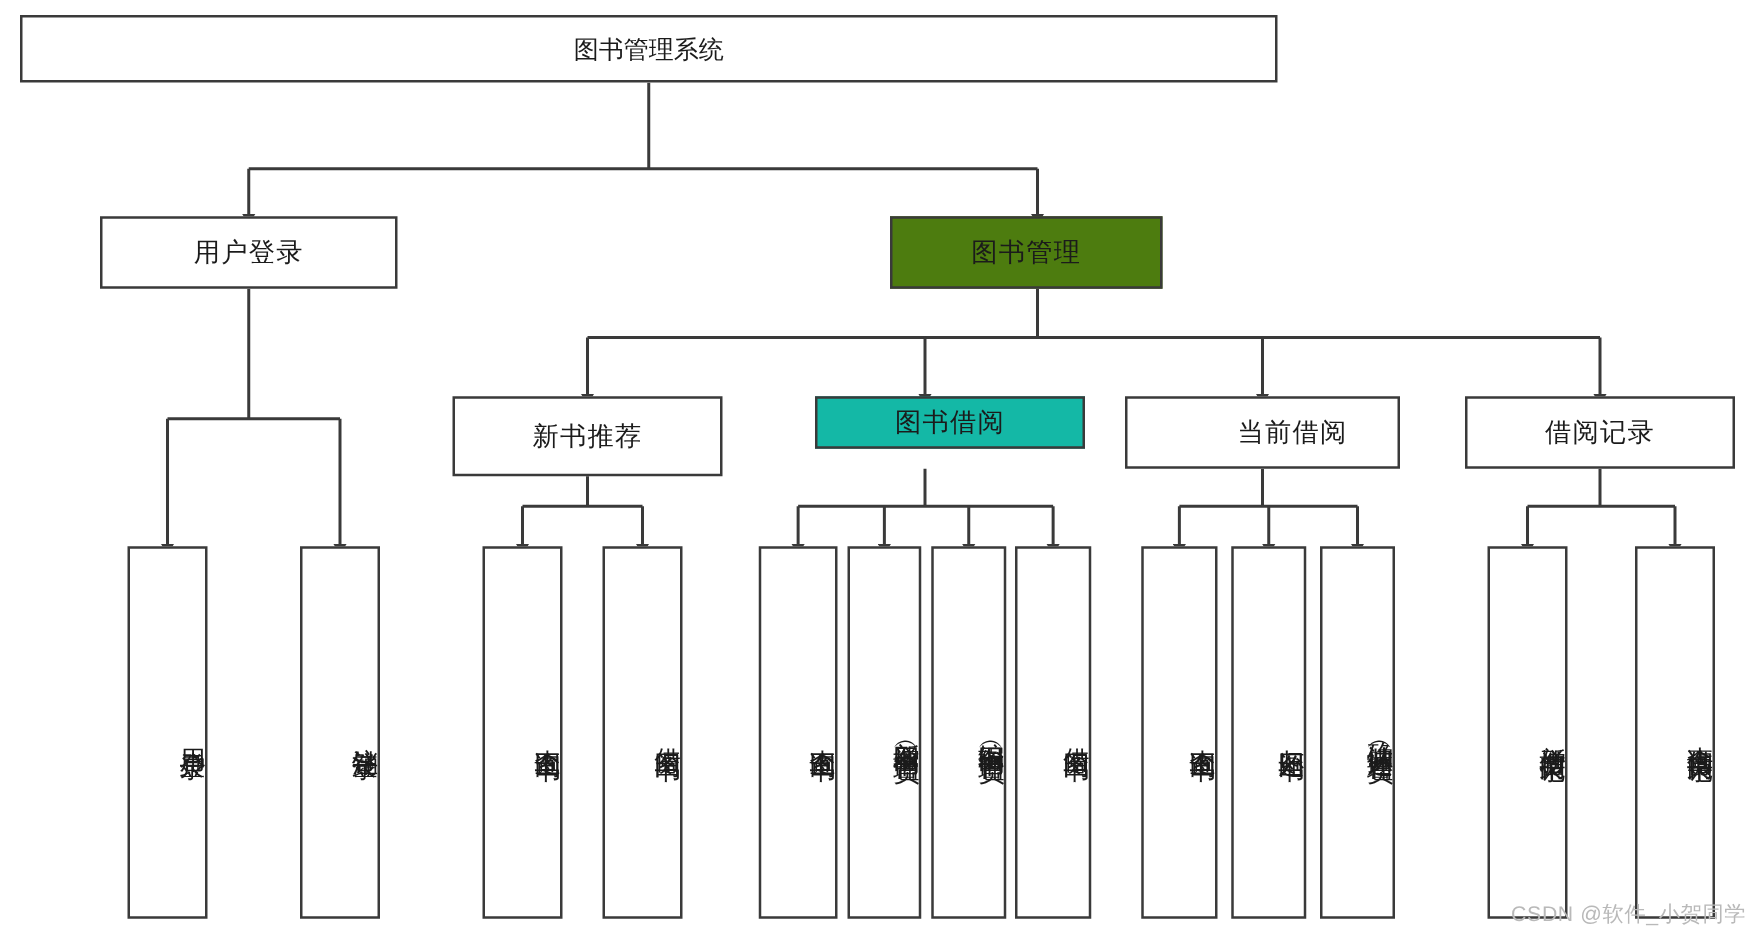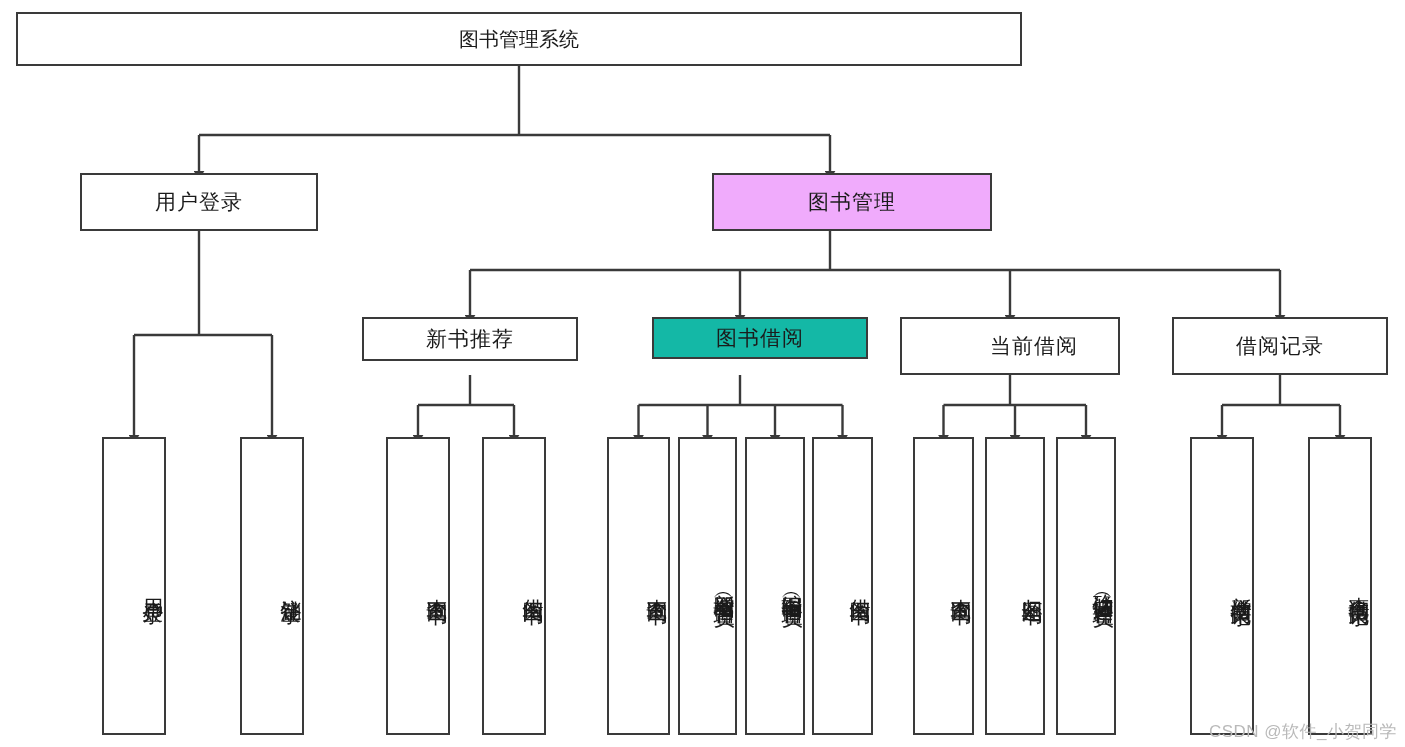--- a/index.html
+++ b/index.html
@@ -118,24 +118,24 @@
       </g>
   </svg>
 
   <div id="node-layer">
       <div class="node title" style="left: 16px; top: 12px; width: 1006px; height: 54px; border-color: rgb(58, 58, 58); background: rgb(255, 255, 255); color: rgb(27, 27, 27);">
         <span>图书管理系统</span>
       </div>
       <div class="node horiz" style="left: 80px; top: 173px; width: 238px; height: 58px; border-color: rgb(58, 58, 58); background: rgb(255, 255, 255); color: rgb(27, 27, 27);">
         <span>用户登录</span>
       </div>
-      <div class="node horiz" style="left: 712px; top: 173px; width: 280px; height: 58px; border-color: rgb(58, 58, 58); background: #f0abfc; color: rgb(27, 27, 27);">
+      <div class="node horiz" style="left: 712px; top: 173px; width: 218px; height: 58px; border-color: rgb(58, 58, 58); background: #4d7c0f; color: rgb(27, 27, 27);">
         <span>图书管理</span>
       </div>
-      <div class="node horiz" style="left: 362px; top: 317px; width: 216px; height: 44px; border-color: rgb(58, 58, 58); background: rgb(255, 255, 255); color: rgb(27, 27, 27);">
+      <div class="node horiz" style="left: 362px; top: 317px; width: 216px; height: 64px; border-color: rgb(58, 58, 58); background: rgb(255, 255, 255); color: rgb(27, 27, 27);">
         <span>新书推荐</span>
       </div>
       <div class="node horiz" style="left: 652px; top: 317px; width: 216px; height: 42px; border-color: rgb(58, 58, 58); background: #14b8a6; color: rgb(27, 27, 27);">
         <span>图书借阅</span>
       </div>
       <div class="node horiz" style="left: 900px; top: 317px; width: 220px; height: 58px; border-color: rgb(58, 58, 58); background: rgb(255, 255, 255); color: rgb(27, 27, 27); padding-left: 48px;">
         <span>当前借阅</span>
       </div>
       <div class="node horiz" style="left: 1172px; top: 317px; width: 216px; height: 58px; border-color: rgb(58, 58, 58); background: rgb(255, 255, 255); color: rgb(27, 27, 27);">
         <span>借阅记录</span>

